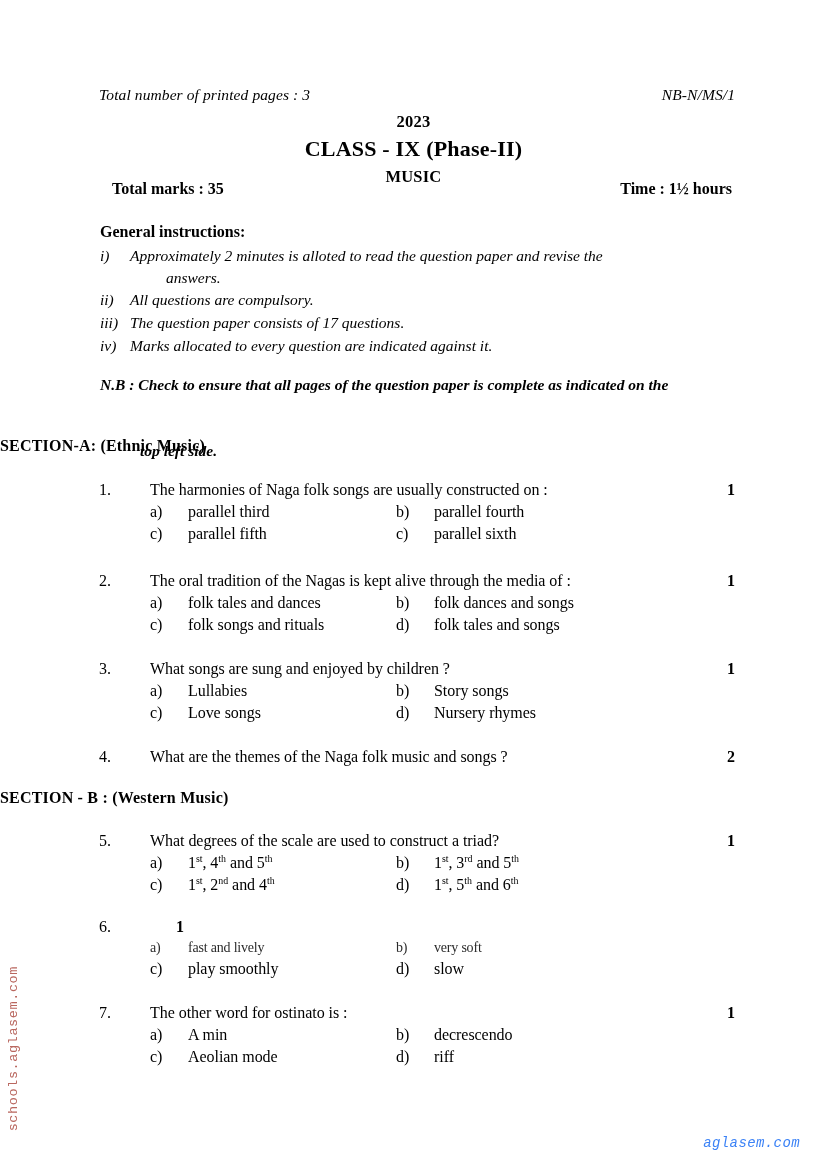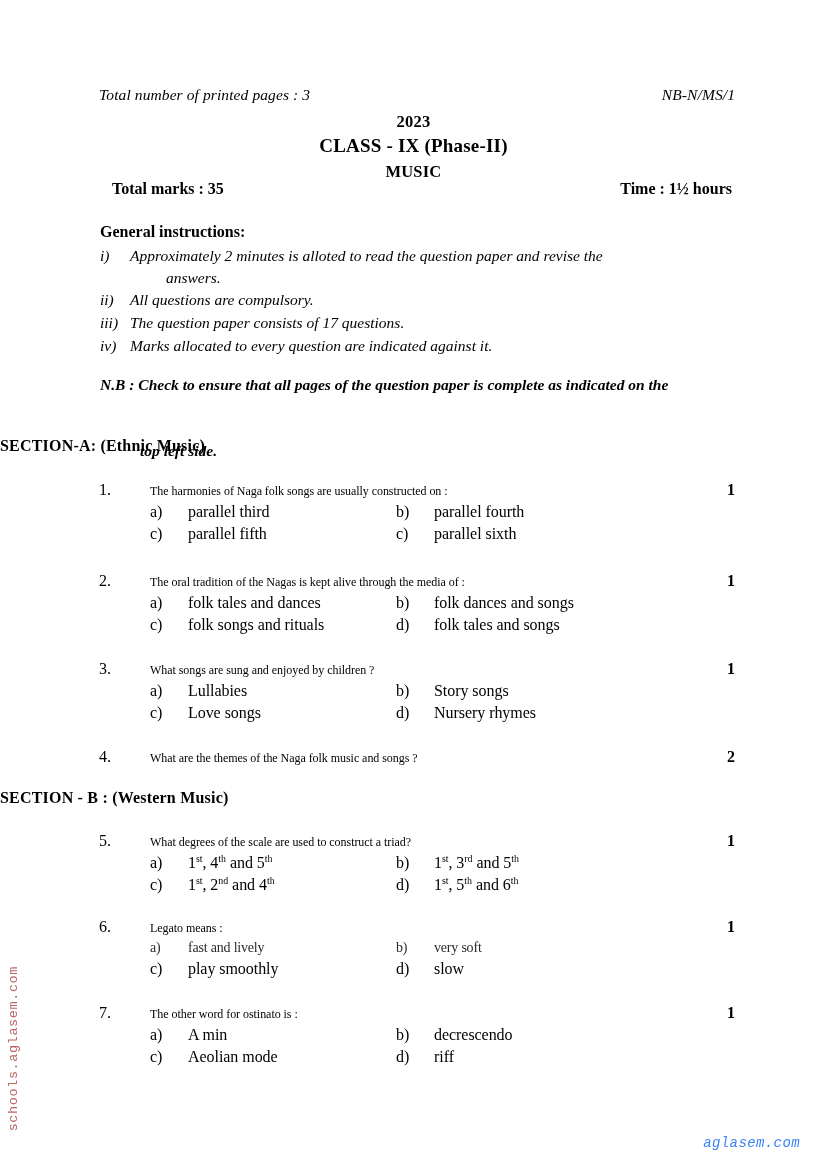--- a/index.html
+++ b/index.html
@@ -41,21 +41,21 @@
     position: absolute;
     left: 0;
     right: 0;
     top: 110px;
     text-align: center;
     font-weight: bold;
     line-height: 1.42;
     letter-spacing: .2px;
   }
   .title-year  { font-size: 16.5px; }
-  .title-class { font-size: 19px; }
+  .title-class { font-size: 22px; }
   .title-subj  { font-size: 16.5px; }
 
   .marks-line {
     position: absolute;
     left: 112px;
     right: 95px;
     top: 180px;
     display: flex;
     justify-content: space-between;
     align-items: baseline;
@@ -136,21 +136,21 @@
     display: flex;
     align-items: baseline;
   }
   .q-num {
     width: 51px;
     flex: 0 0 51px;
     font-size: 16px;
   }
   .q-text {
     flex: 1 1 auto;
-    font-size: 12px;
+    font-size: 16px;
     letter-spacing: -.05px;
   }
   .q-marks {
     width: 34px;
     flex: 0 0 34px;
     text-align: right;
     font-size: 16px;
     font-weight: bold;
   }
 
@@ -401,21 +401,20 @@
       <span class="opt-cell right">
         <span class="opt-let">d)</span>
         <span class="opt-txt">1<sup>st</sup>, 5<sup>th</sup> and 6<sup>th</sup></span>
       </span>
     </div>
   </div>
 
   <div class="qblock" id="q6">
     <div class="q-row">
       <span class="q-num">6.</span>
-      <span class="q-text">Legato means :</span>
       <span class="q-marks">1</span>
     </div>
     <div class="opt-row faint">
       <span class="opt-pad"></span>
       <span class="opt-cell left">
         <span class="opt-let">a)</span>
         <span class="opt-txt">fast and lively</span>
       </span>
       <span class="opt-cell right">
         <span class="opt-let">b)</span>

